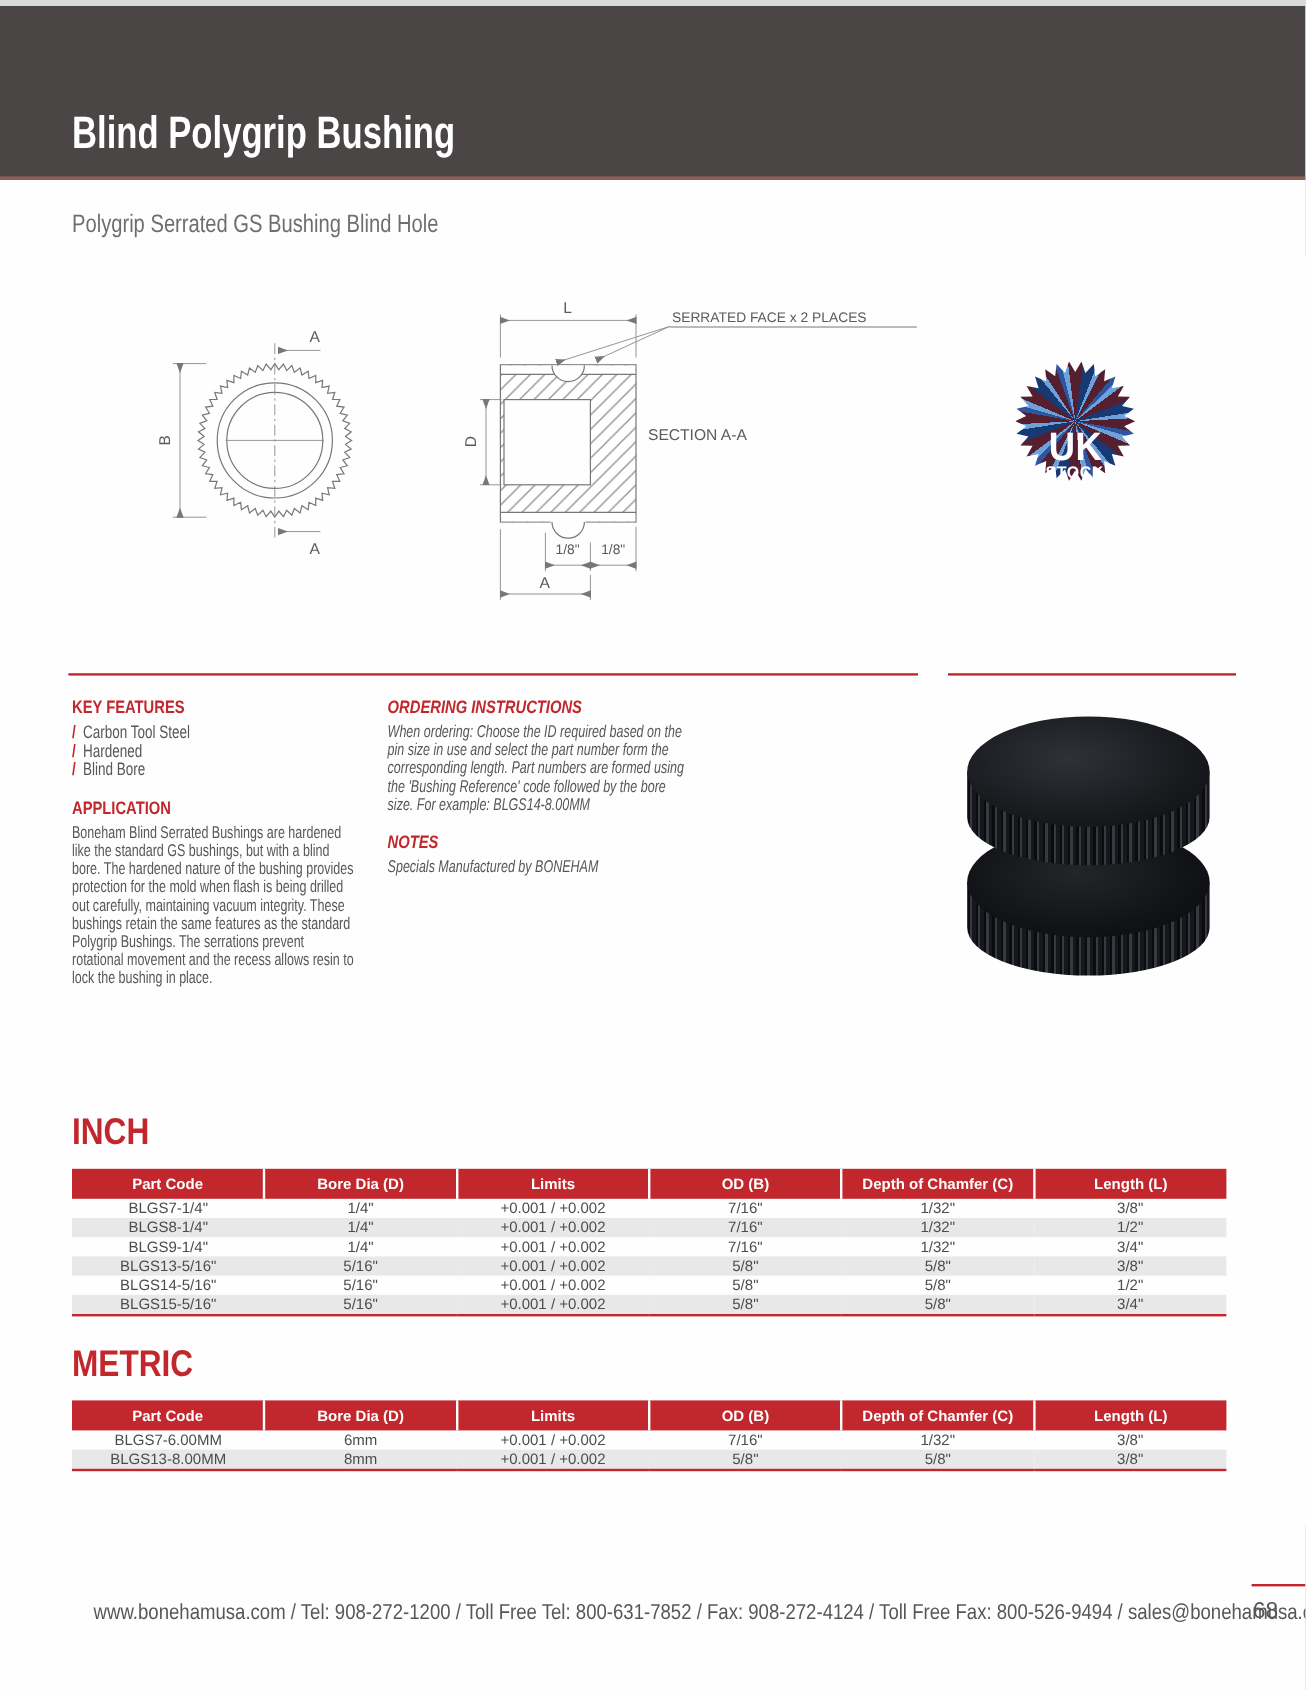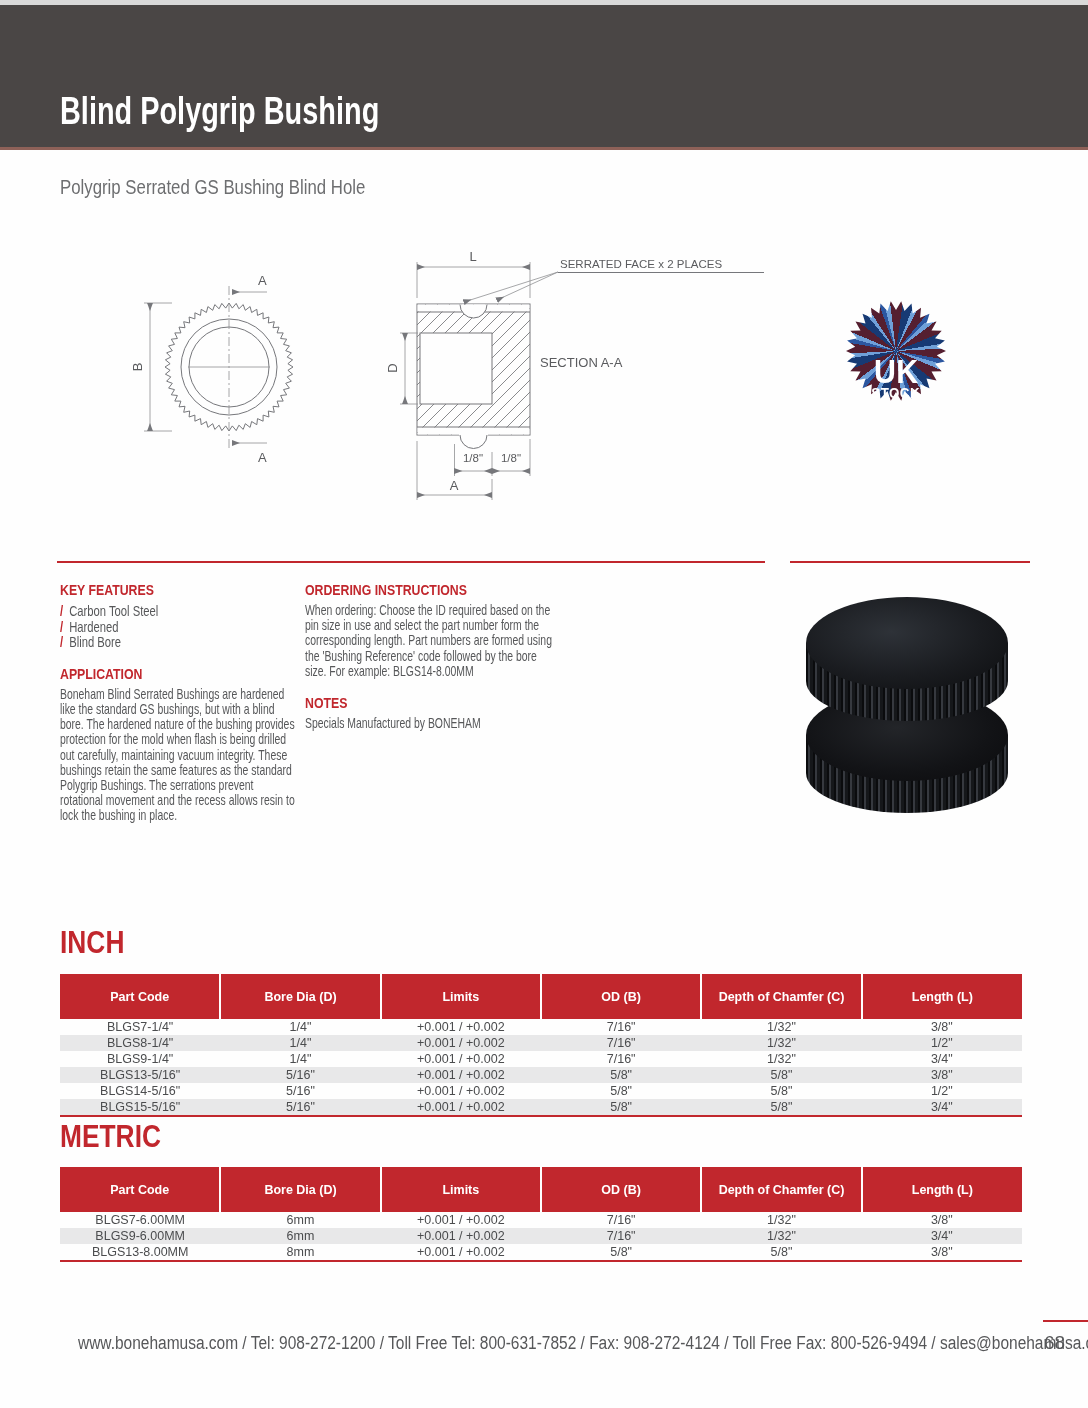--- a/index.html
+++ b/index.html
@@ -32,21 +32,21 @@
   .uk-l2{font-size:14px;font-weight:bold;line-height:15px;transform:scaleX(.95);letter-spacing:0.5px;}
 
   
   .rule{position:absolute;top:556px;height:2px;background:#c1272d;}
   .rule-left{left:57px;width:708px;}
   .rule-right{left:790px;width:240px;}
 
   
   .col{position:absolute;top:576px;}
   .features{left:60px;width:235px;}
-  .ordering{left:305px;width:256px;}
+  .ordering{left:323px;width:256px;font-style:italic;}
   .col h3{margin:0 0 5px 0;font-size:15px;color:#c1272d;white-space:nowrap;
           transform:scaleX(.82);transform-origin:0 0;}
   .col h3.mt{margin-top:15px;}
   .feat-list{list-style:none;margin:0;padding:0;width:134%;transform:scaleX(.75);transform-origin:0 0;
              font-size:15px;color:#565759;line-height:15.6px;}
   .slash{color:#c1272d;font-weight:bold;margin-right:8px;}
   .cond{width:136%;transform:scaleX(.735);transform-origin:0 0;font-size:14.2px;line-height:15.2px;
         color:#565759;margin:0;}
 
   
@@ -63,21 +63,21 @@
 
   
   .tbl-title{position:absolute;left:60px;margin:0;font-size:31px;font-weight:bold;color:#c1272d;
              white-space:nowrap;transform:scaleX(.85);transform-origin:0 0;}
   #inch-title{top:920px;}
   #metric-title{top:1114px;}
   .data-table{position:absolute;left:60px;width:962px;border-collapse:collapse;table-layout:fixed;
               border-bottom:2px solid #c1272d;}
   #inch-table{top:969px;}
   #metric-table{top:1162px;}
-  .data-table th{background:#c1272d;color:#fff;font-size:12.5px;font-weight:bold;height:21px;padding:12px;
+  .data-table th{background:#c1272d;color:#fff;font-size:12.5px;font-weight:bold;height:21px;padding:2px;
                  border-right:2px solid #fff;}
   .data-table th:last-child{border-right:none;}
   .data-table td{font-size:12.5px;color:#4b4c4e;text-align:center;height:16px;line-height:16px;padding:0;}
   .data-table tbody tr:nth-child(even){background:#e8e8e9;}
 
   
   .footer-line{position:absolute;left:78px;top:1328px;font-size:18px;color:#565759;white-space:nowrap;
                transform:scaleX(.86);transform-origin:0 0;}
   .pageno{position:absolute;left:1044px;top:1327px;font-size:19px;color:#565759;}
   .page-tick{position:absolute;left:1043px;top:1315px;width:45px;height:2px;background:#c1272d;}
@@ -283,28 +283,20 @@
     <tbody>
         <tr>
           <td>BLGS7-6.00MM</td>
           <td>6mm</td>
           <td>+0.001 / +0.002</td>
           <td>7/16"</td>
           <td>1/32"</td>
           <td>3/8"</td>
         </tr>
         <tr>
-          <td>BLGS9-6.00MM</td>
-          <td>6mm</td>
-          <td>+0.001 / +0.002</td>
-          <td>7/16"</td>
-          <td>1/32"</td>
-          <td>3/4"</td>
-        </tr>
-        <tr>
           <td>BLGS13-8.00MM</td>
           <td>8mm</td>
           <td>+0.001 / +0.002</td>
           <td>5/8"</td>
           <td>5/8"</td>
           <td>3/8"</td>
         </tr>
       </tbody>
   </table>
 

